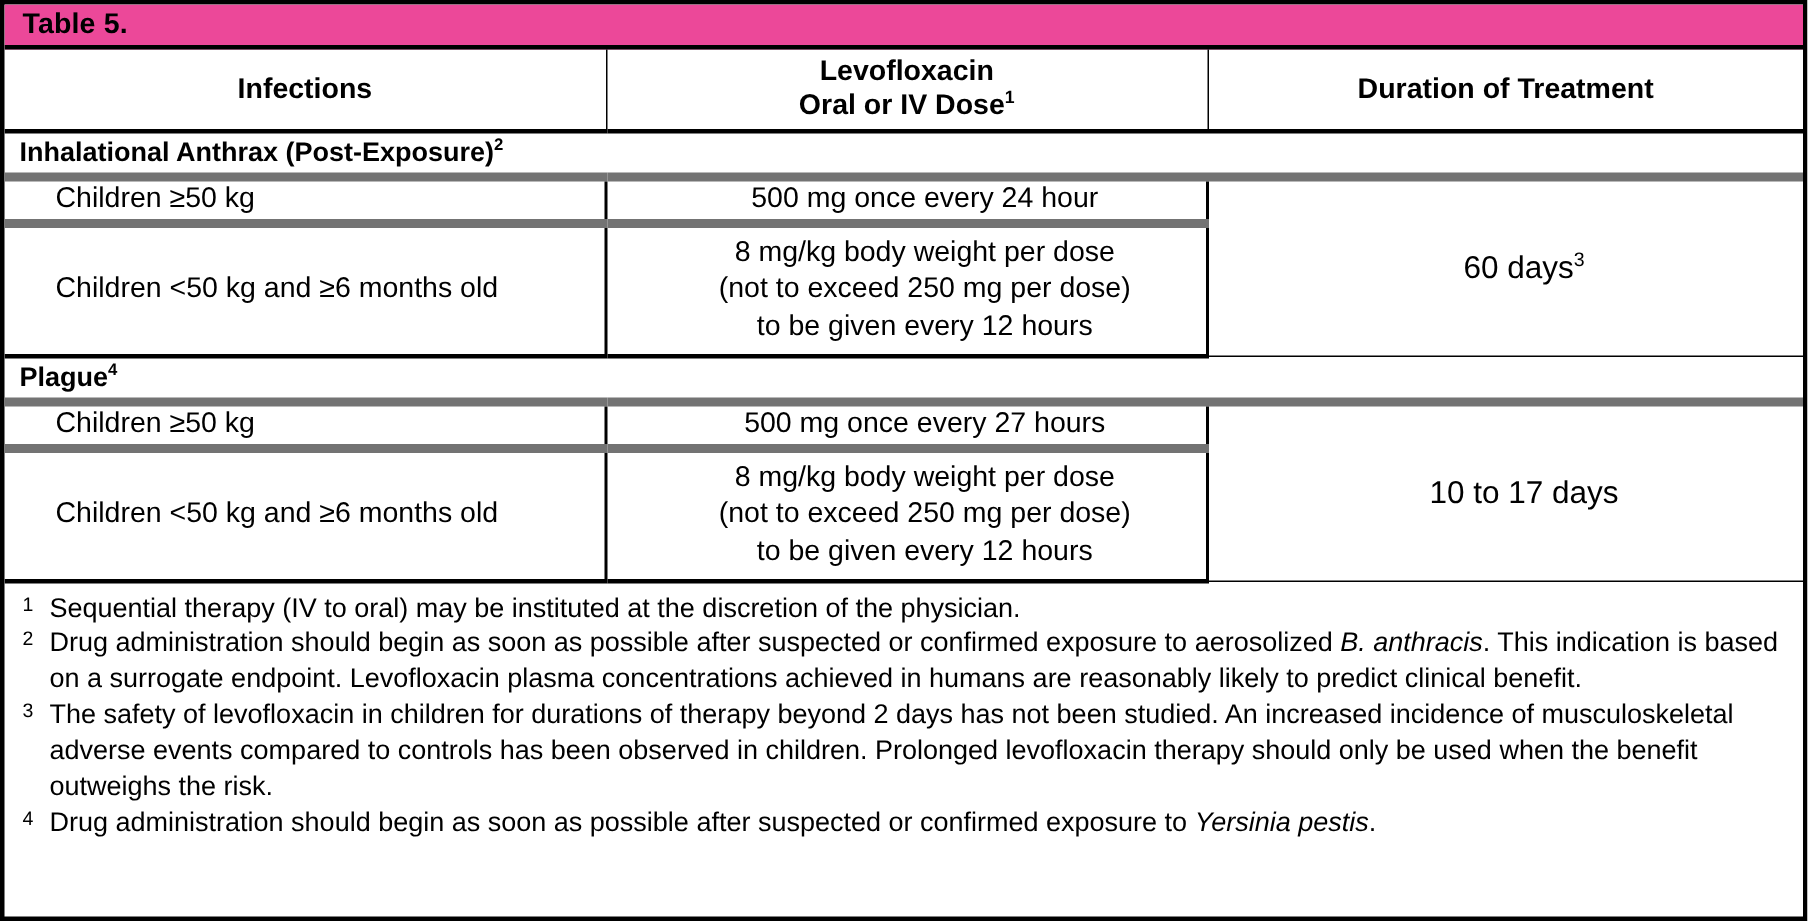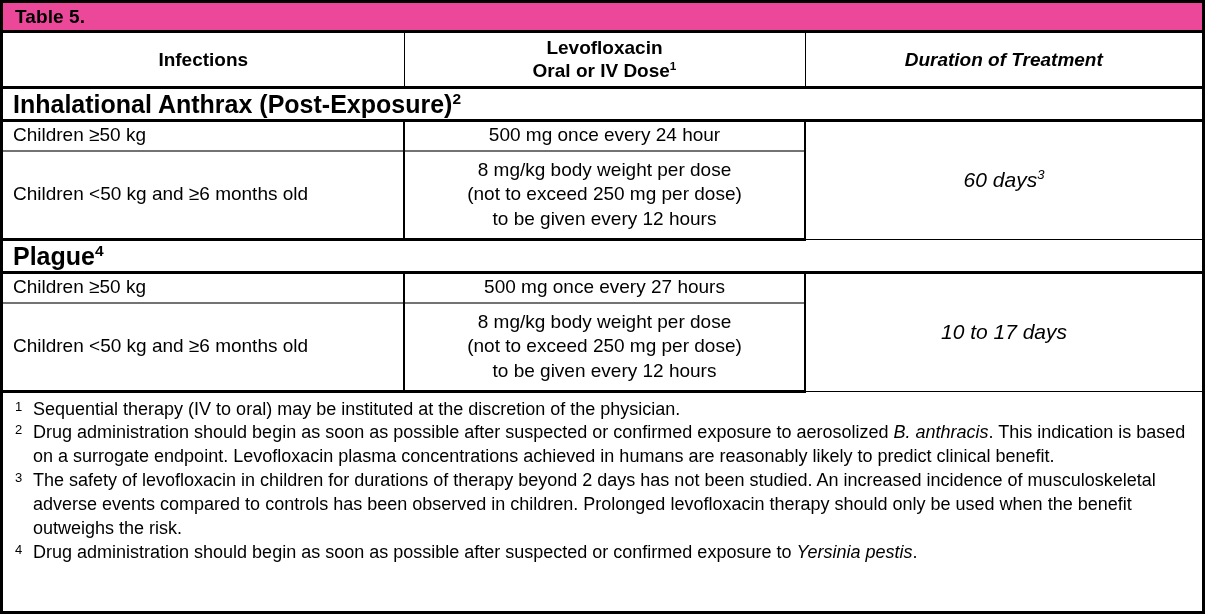--- a/index.html
+++ b/index.html
@@ -46,21 +46,21 @@
     table-layout: fixed;
   }
   .grid td {
     border: 1px solid #000000;
     padding: 0;
     vertical-align: middle;
     box-sizing: border-box;
   }
   .col-a { width: 401px; }
   .col-b { width: 401px; }
-  .col-c { width: 397px; font-style: italic; }
+  .col-c { width: 397px; }
 
   .cell-pad-left {
     padding: 4px 8px 4px 10px;
   }
   .cell-pad-center {
     padding: 4px 8px;
     text-align: center;
   }
 
   
@@ -80,35 +80,35 @@
 
   
   .section-row td {
     height: 31px;
     border-top: none;
     border-bottom: 3px solid #000000;
     border-left: none;
     border-right: none;
   }
   .section-text {
-    font-size: 25px;
+    font-size: 18px;
     font-weight: bold;
     text-align: left;
     padding-left: 10px;
     line-height: 1.2;
   }
 
   
   .data-row td {
     border-left: none;
     border-right: none;
   }
   .data-row td.col-a { border-right: 2px solid #000000; }
   .data-row td.col-b { border-right: 2px solid #000000; margin-left: 48px; }
-  .data-row td { border-top: 2px solid #737373; border-bottom: 1px solid #000000; }
+  .data-row td { border-top: 6px solid #737373; border-bottom: 1px solid #000000; padding-left: 24px; }
 
   .row-single td { height: 31px; }
   .row-triple td { height: 88px; }
 
   .cell-text {
     font-size: 19px;
     line-height: 1.3;
   }
   .cell-text.left   { text-align: left;   padding-left: 10px; }
   .cell-text.center { text-align: center; }

